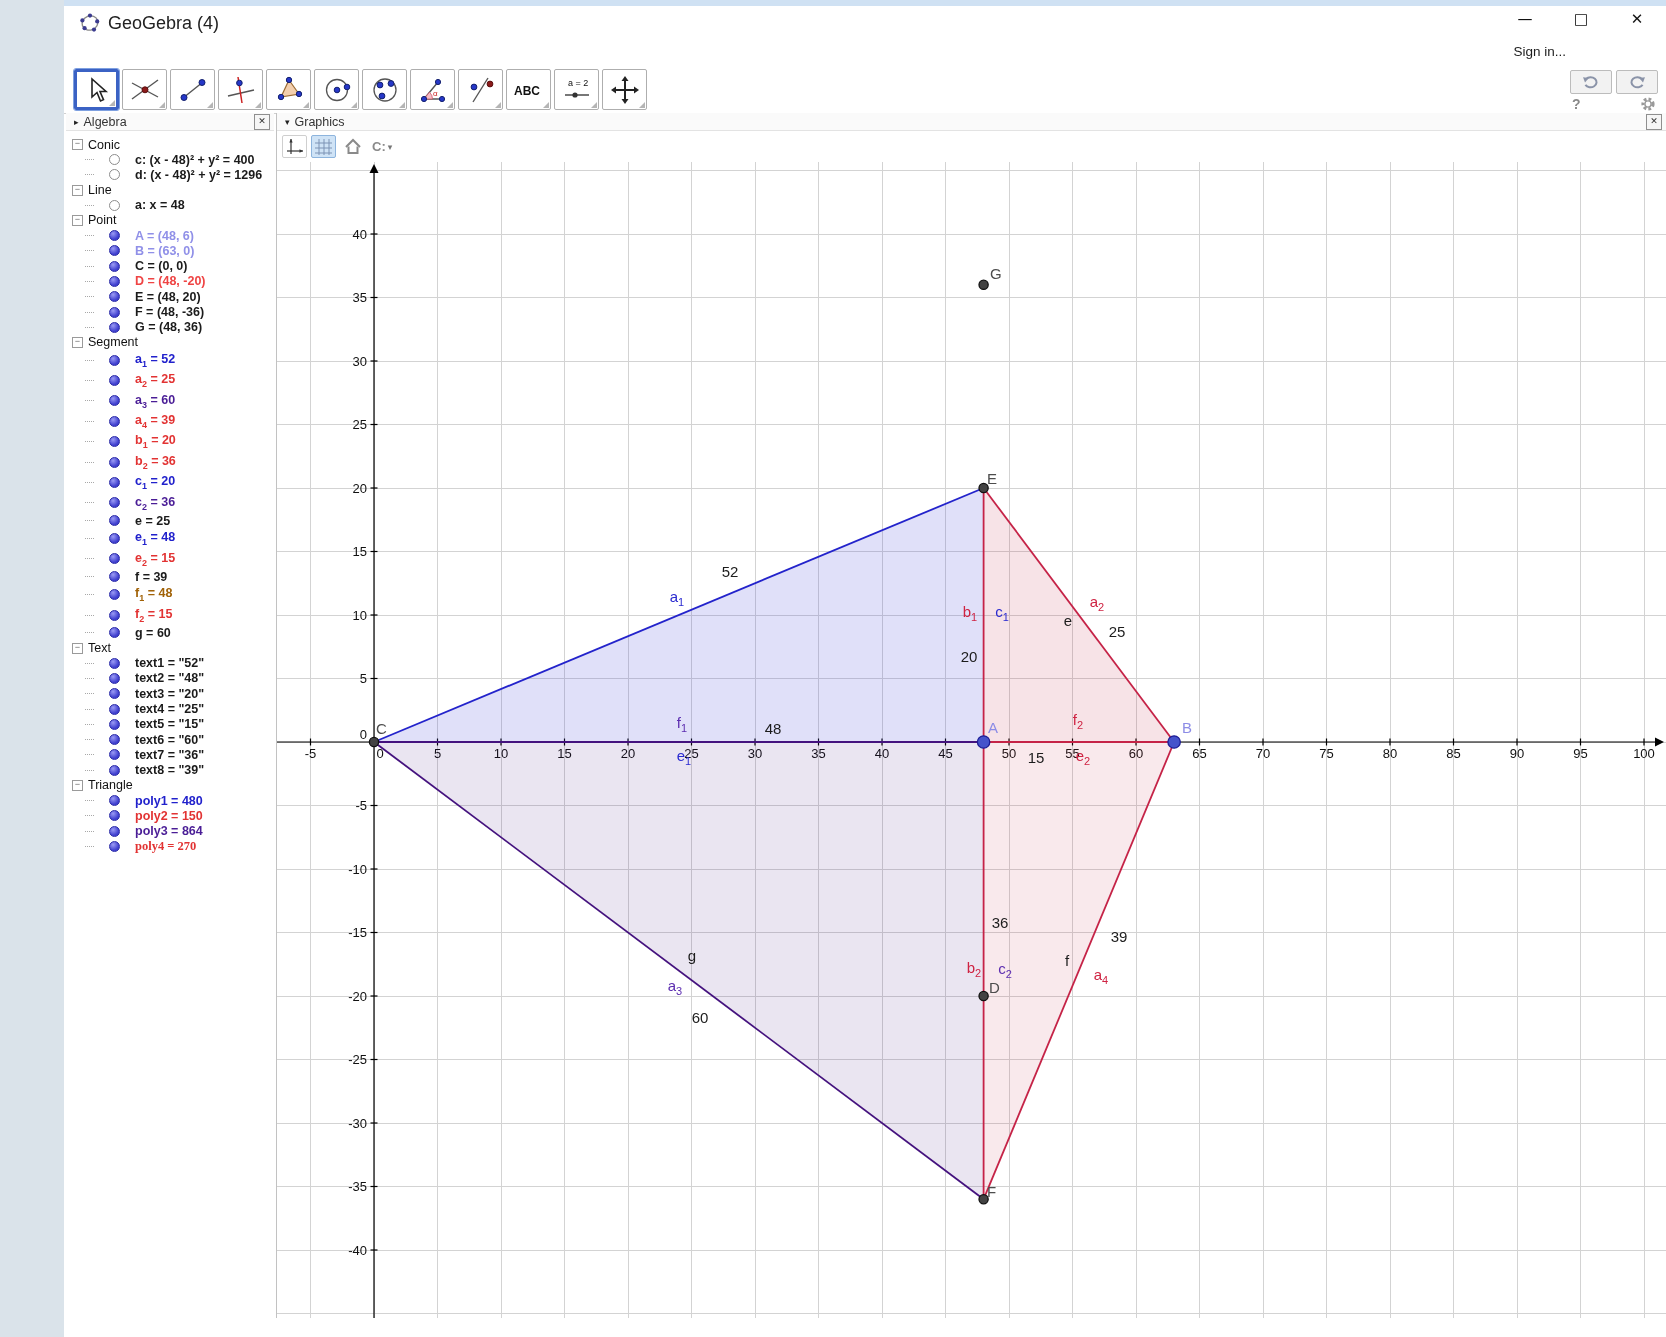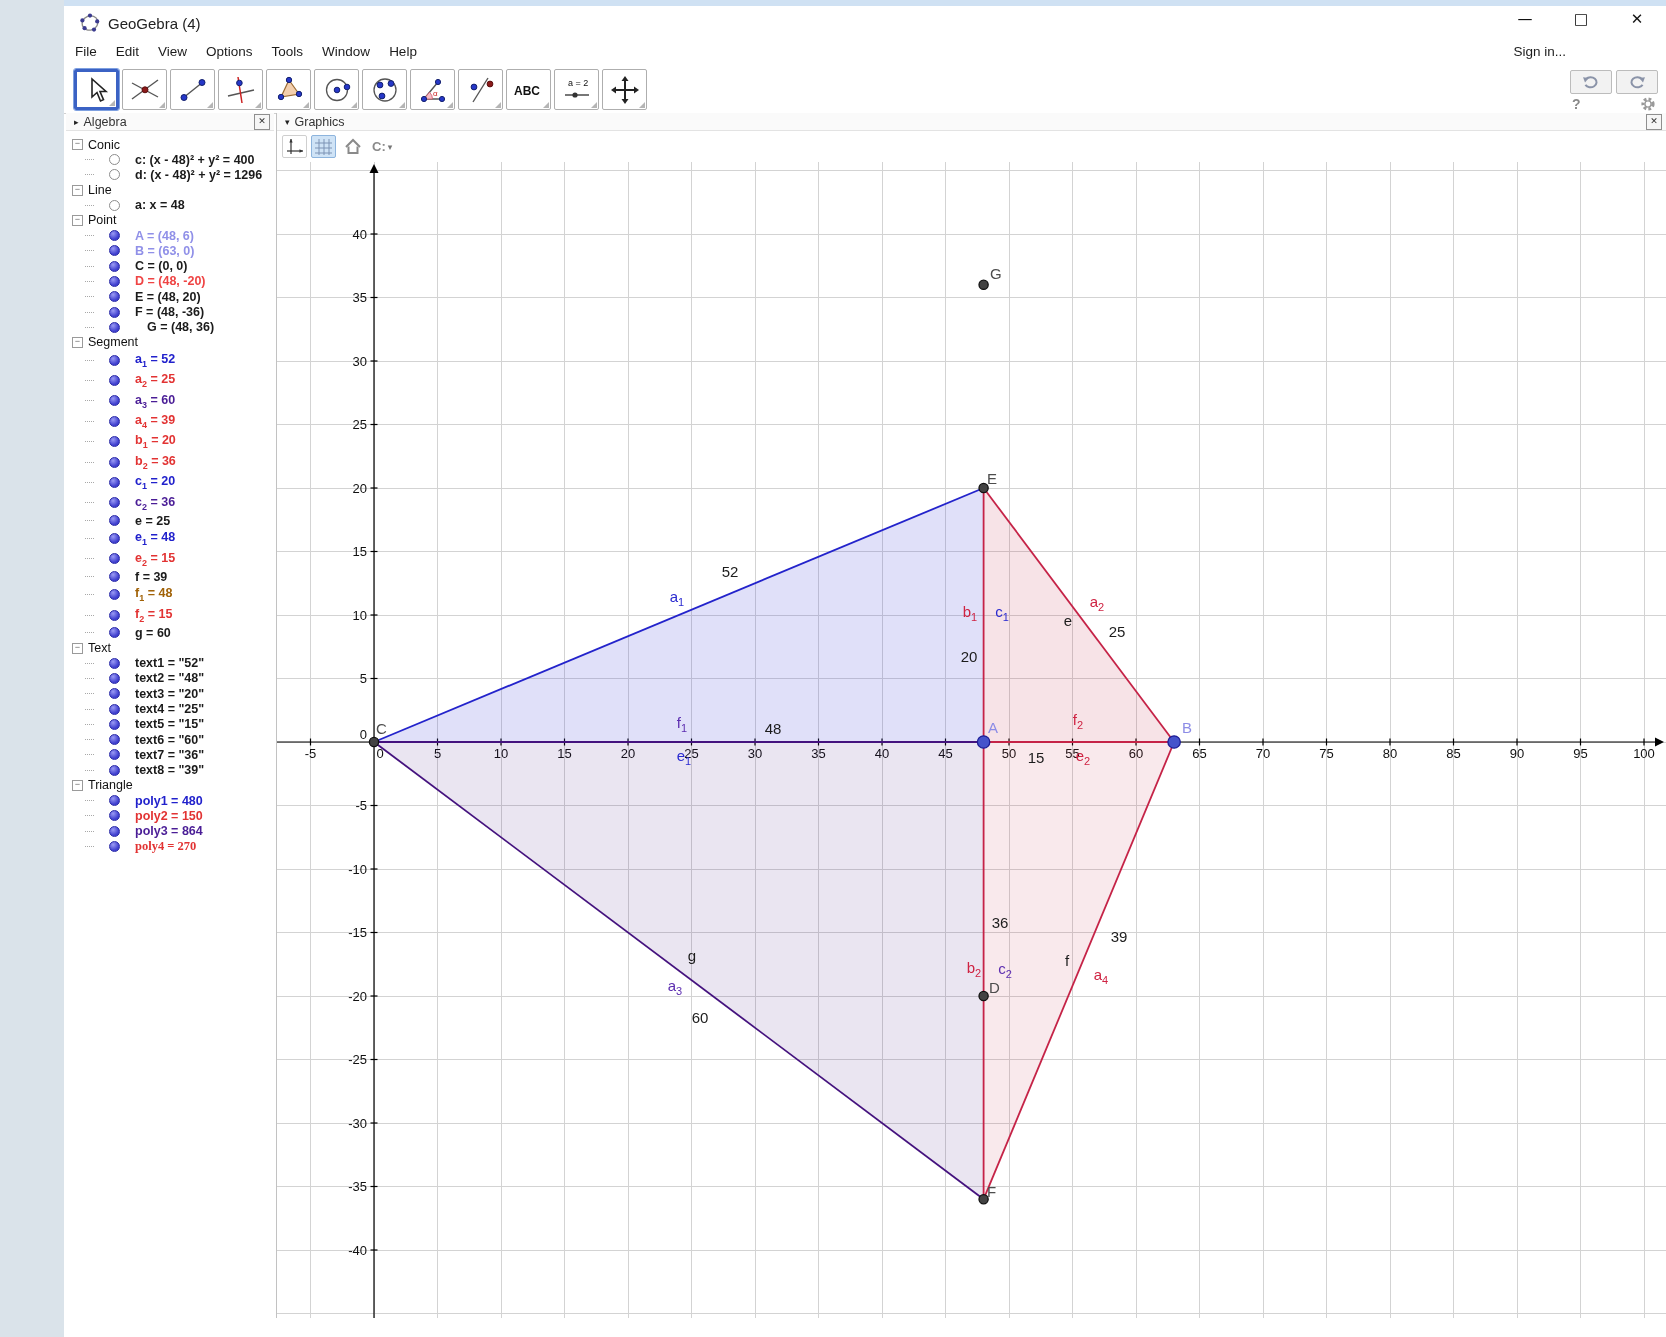--- a/index.html
+++ b/index.html
@@ -4,21 +4,21 @@
 <style>
   html,body{margin:0;padding:0;}
   body{width:1666px;height:1337px;overflow:hidden;font-family:"Liberation Sans",sans-serif;background:#dde5ec;}
   #stage{position:relative;width:1666px;height:1337px;}
   #desktop-strip{position:absolute;left:0;top:0;width:64px;height:1337px;background:#dae3ea;border-right:1px solid #a9bcc6;}
   #window{position:absolute;left:64px;top:0;width:1602px;height:1337px;background:#fff;}
   #win-topborder{position:absolute;left:0;top:0;width:100%;height:6px;background:#cfe1f3;}
   
   #titlebar{position:absolute;left:0;top:6px;width:100%;height:34px;display:flex;align-items:center;background:#fff;}
   #logo{margin-left:16px;width:20px;height:20px;}
-  #win-title{margin-left:8px;font-size:15px;color:#222;}
+  #win-title{margin-left:8px;font-size:18px;color:#222;}
   #win-controls{position:absolute;right:18px;top:4px;display:flex;gap:34px;}
   .win-btn{width:22px;height:24px;text-align:center;font-size:15px;color:#111;cursor:default;font-family:"DejaVu Sans",sans-serif;}
   
   #menubar{position:absolute;left:0;top:40px;width:100%;height:23px;display:flex;align-items:center;padding-left:11px;box-sizing:border-box;}
   .menu-item{font-size:13.5px;color:#1c1c1c;margin-right:19px;}
   #sign-in{position:absolute;right:100px;top:44px;font-size:13.5px;color:#1c1c1c;}
   
   #toolbar{position:absolute;left:0;top:63px;width:100%;height:50px;border-bottom:1px solid #d0d0d0;background:#fff;}
   #tools{position:absolute;left:10px;top:6px;display:flex;gap:3px;}
   .tool{position:relative;width:45px;height:41px;background:#fff;border:1px solid #aeaeae;border-radius:2px;box-sizing:border-box;display:flex;align-items:center;justify-content:center;}
@@ -77,29 +77,20 @@
         <circle cx="2.4" cy="7.4" r="2.1" fill="#3b3b8f"></circle>
       </svg>
       <span id="win-title">GeoGebra (4)</span>
       <div id="win-controls">
         <span class="win-btn">—</span>
         <span class="win-btn">□</span>
         <span class="win-btn">✕</span>
       </div>
     </div>
 
-    <div id="menubar">
-        <span class="menu-item">File</span>
-        <span class="menu-item">Edit</span>
-        <span class="menu-item">View</span>
-        <span class="menu-item">Options</span>
-        <span class="menu-item">Tools</span>
-        <span class="menu-item">Window</span>
-        <span class="menu-item">Help</span>
-      </div>
     <span id="sign-in">Sign in...</span>
 
     <div id="toolbar">
       <div id="tools">
           <div class="tool sel">
             <svg width="26" height="28" viewBox="0 0 26 28">
               <path d="M8 3 L8 21 L13 16.5 L16.5 25 L19.5 23.6 L16 15.5 L22 15.5 Z" fill="#fff" stroke="#222" stroke-width="1.6"></path>
             </svg>
             <i class="dd"></i>
           </div>
@@ -285,21 +276,21 @@
             <span class="ilabel" style="color: rgb(27, 27, 27);"><span>E = (48, 20)</span></span>
           </div>
           <div class="titem">
             <span class="guide"></span>
             <span class="marble filled"></span>
             <span class="ilabel" style="color: rgb(27, 27, 27);"><span>F = (48, -36)</span></span>
           </div>
           <div class="titem">
             <span class="guide"></span>
             <span class="marble filled"></span>
-            <span class="ilabel" style="color: rgb(27, 27, 27); margin-left: 12px;"><span>G = (48, 36)</span></span>
+            <span class="ilabel" style="color: rgb(27, 27, 27);"><span>G = (48, 36)</span></span>
           </div>
           <div class="sec-row">
             <span class="minus-box">−</span>
             <span>Segment</span>
           </div>
           <div class="titem tall">
             <span class="guide"></span>
             <span class="marble filled"></span>
             <span class="ilabel" style="color: rgb(33, 33, 204);"><span>a</span><sub>1</sub><span> = 52</span></span>
           </div>

